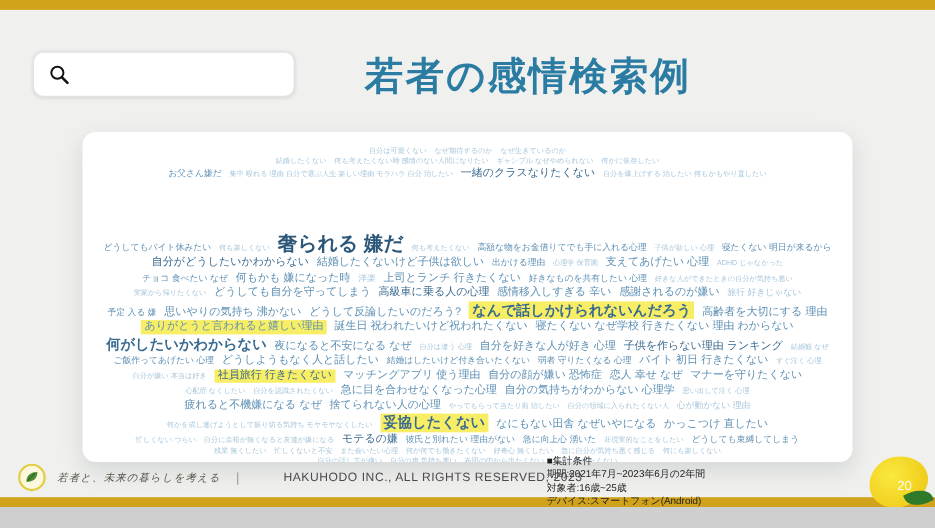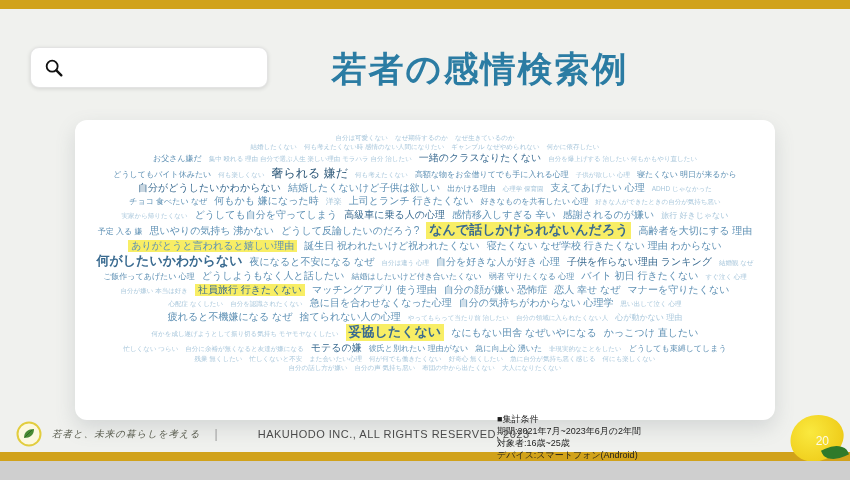--- a/index.html
+++ b/index.html
@@ -34,21 +34,21 @@
     box-shadow:0 8px 20px rgba(100,110,120,.20);
     box-sizing:border-box;padding:10px 10px 16px;overflow:hidden;
   }
   .cloud{display:flex;flex-direction:column;row-gap:1px;height:100%;padding-top:4px;}
   .wc-row{display:flex;justify-content:center;align-items:baseline;gap:7px;white-space:nowrap;line-height:1.25;}
   .w{display:inline-block;}
   .sxs{font-size:6.5px;}
   .ssm{font-size:8px;}
   .smd{font-size:10px;font-weight:400;}
   .slg{font-size:13px;font-weight:bold;}
-  .sxl{font-size:12px;font-weight:normal;}
+  .sxl{font-size:18px;font-weight:bold;margin-top:44px;}
   .c1{color:#a7c6db;}
   .c2{color:#5e90b4;}
   .c3{color:#396a90;}
   .c4{color:#2c5778;}
   .hl{background:#f8ee65;padding:0 3px;}
 
   
   .annotation{position:absolute;left:497px;top:413px;font-size:9px;line-height:1.35;color:#1d1d1d;z-index:2;}
 
   

